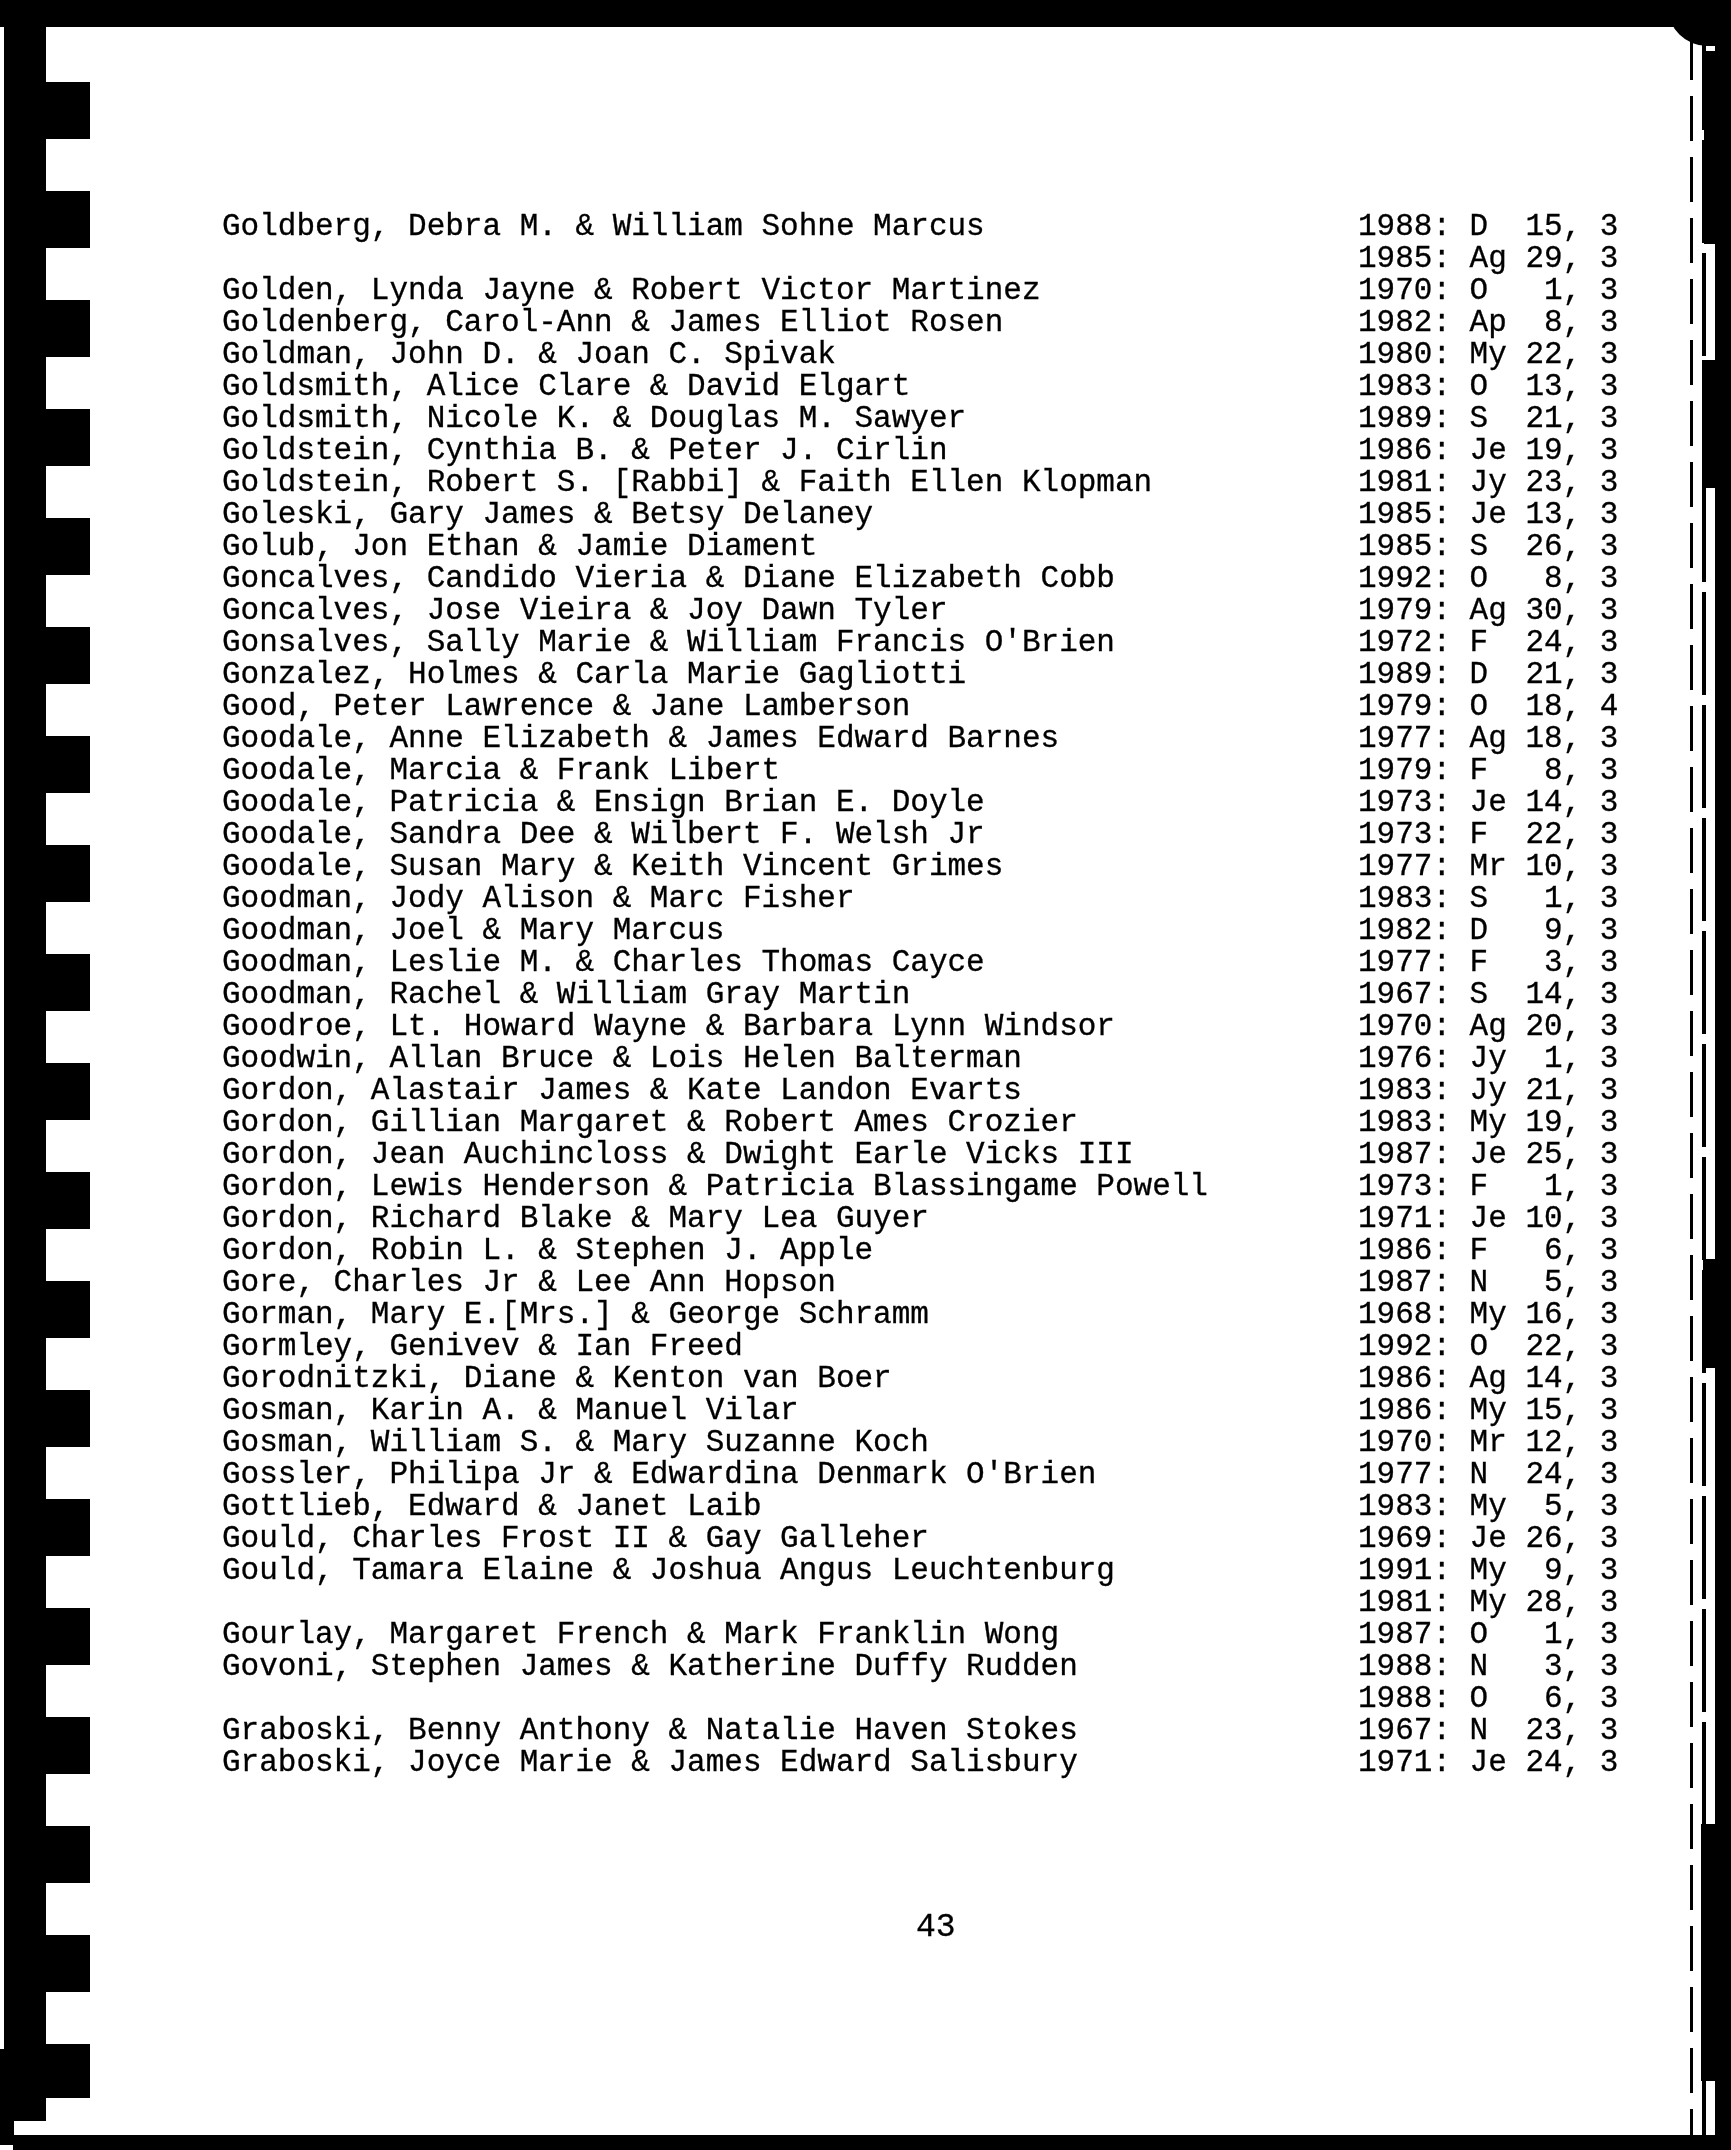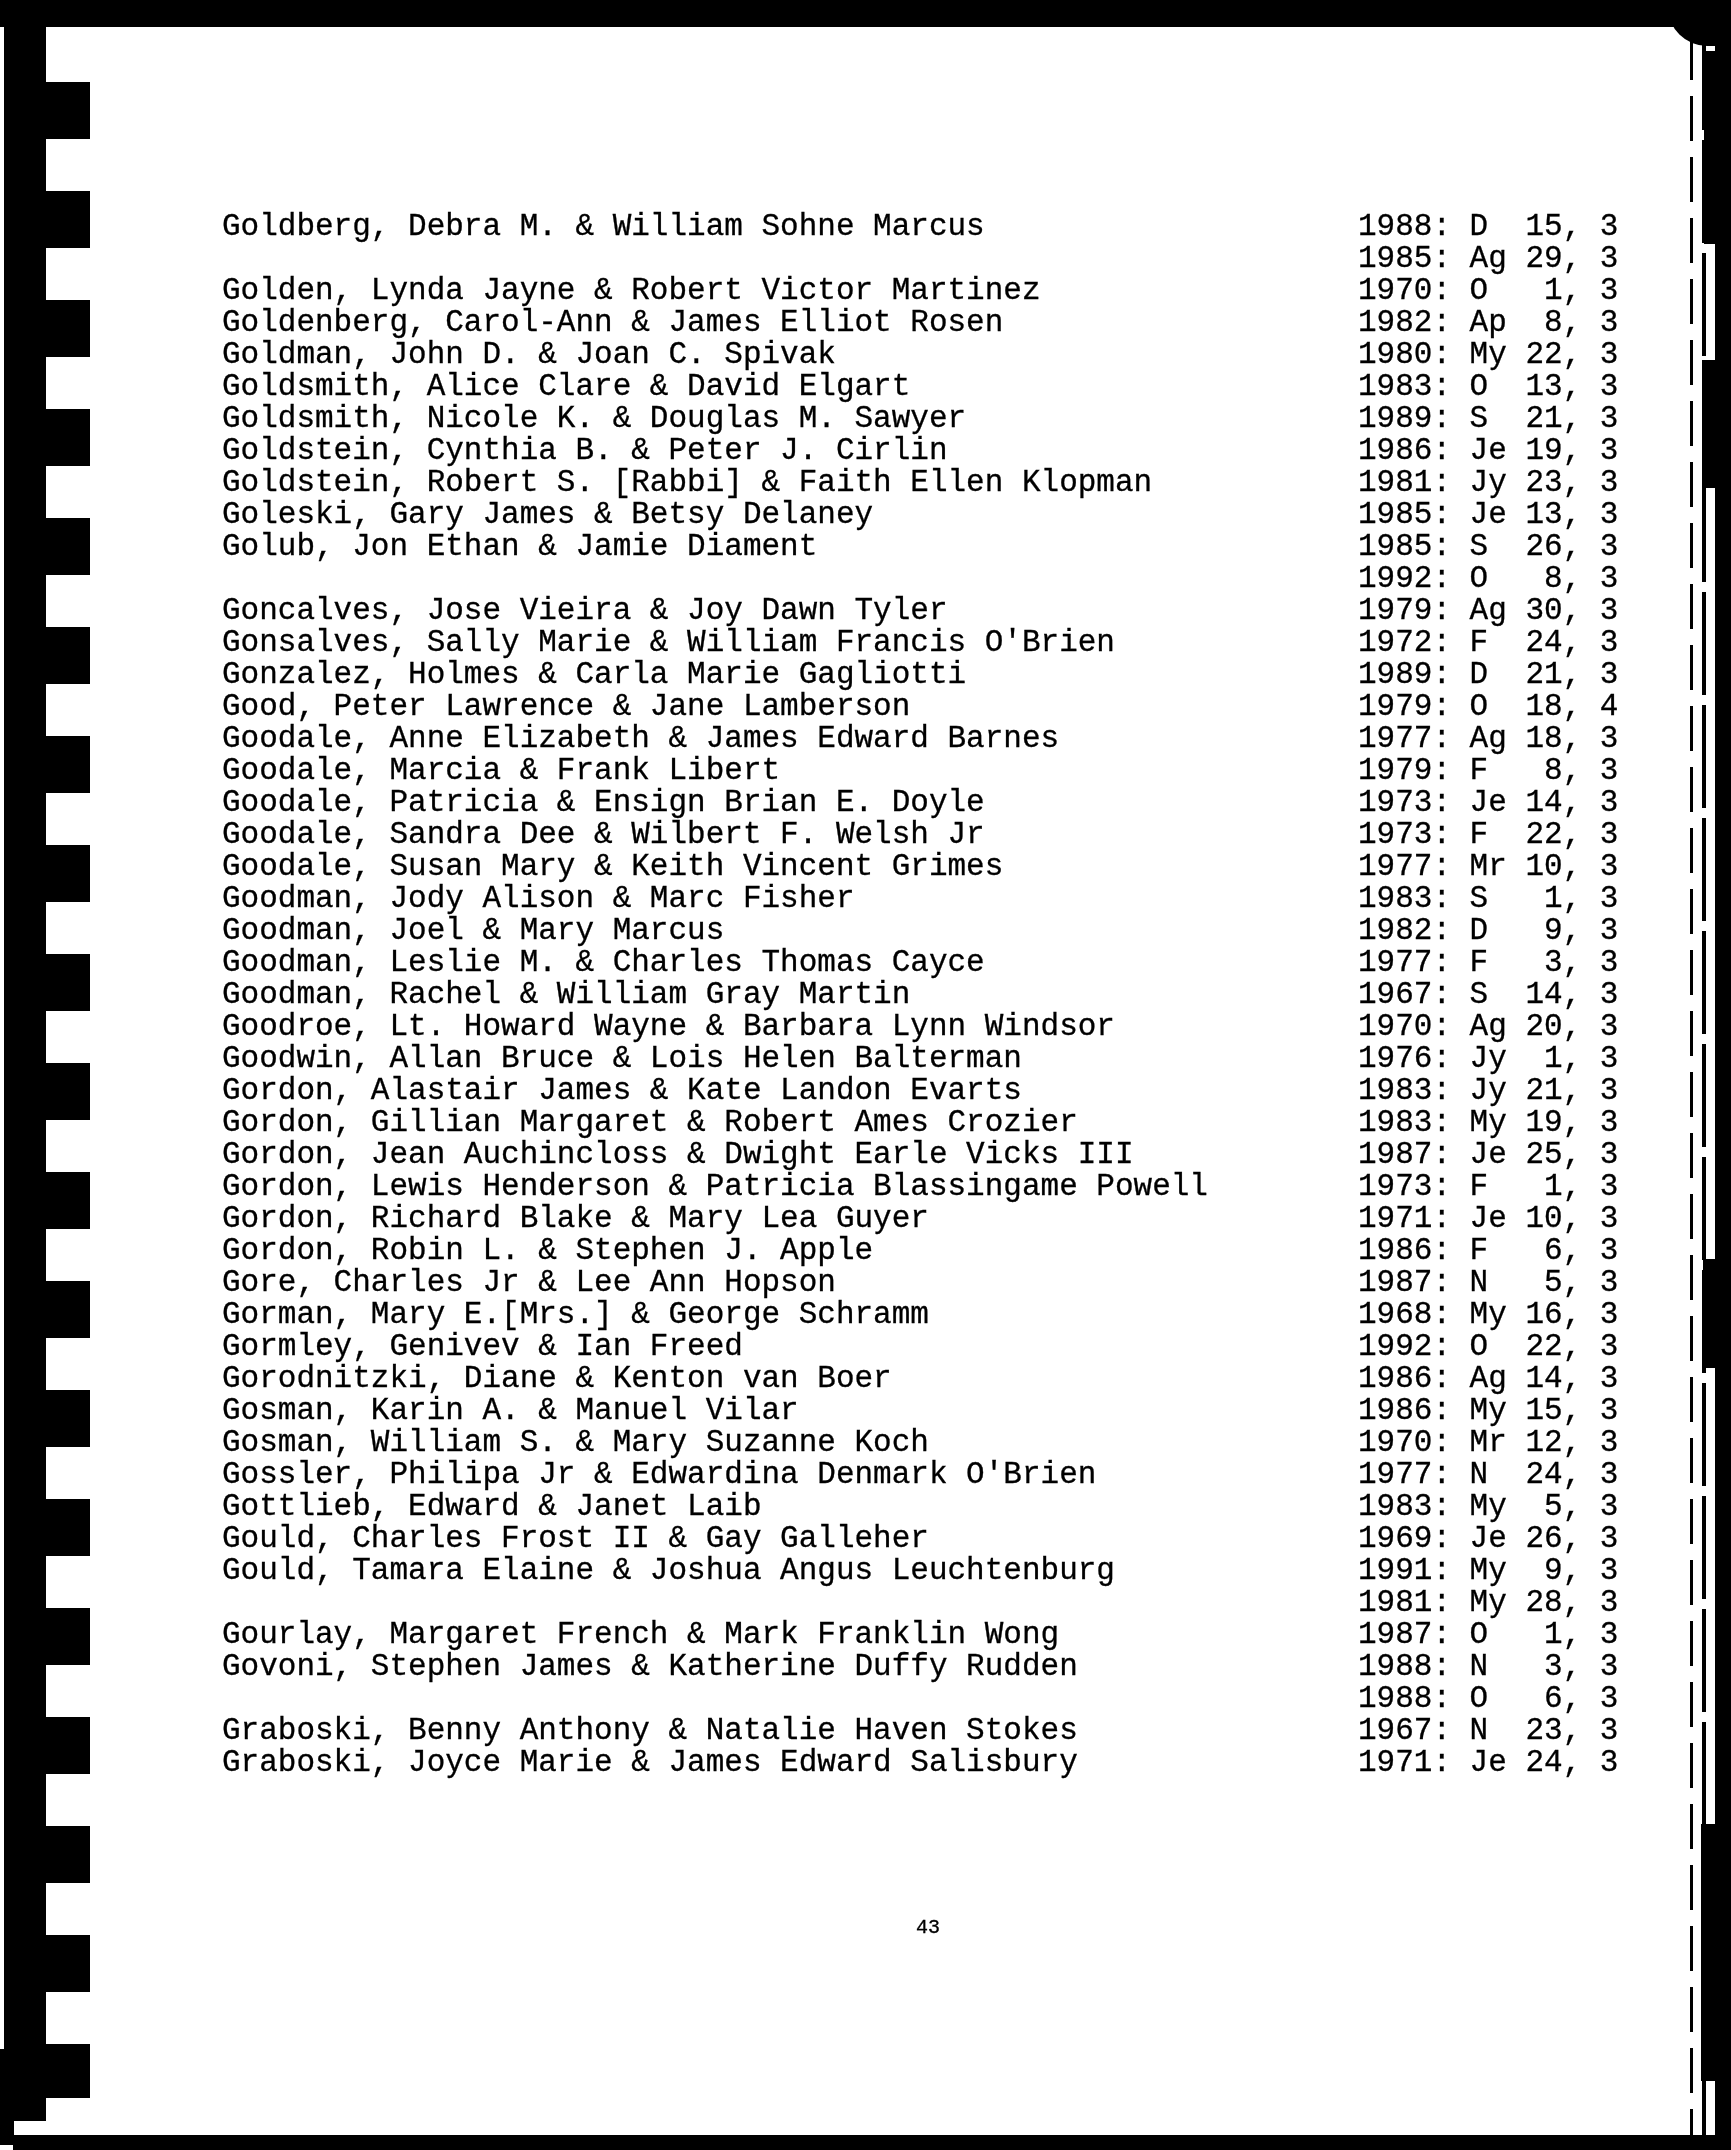--- a/index.html
+++ b/index.html
@@ -40,21 +40,21 @@
   .row{position:relative;height:32px;line-height:32px;font-size:31px;}
   .row .name{
     position:absolute;left:222px;white-space:pre;color:#000;
     -webkit-text-stroke:0.3px #000;
   }
   .row .date{
     position:absolute;left:1358px;white-space:pre;color:#000;
     -webkit-text-stroke:0.3px #000;
   }
   .page-number{
-    position:absolute;left:916px;top:1912px;font-size:20px;line-height:32px;
+    position:absolute;left:916px;top:1912px;font-size:33px;line-height:32px;
     color:#000;-webkit-text-stroke:0.3px #000;white-space:pre;
   }
 </style>
 </head>
 <body>
 
 <div class="artifact top-band"></div>
 <div class="artifact comb-bar"></div>
 <div class="artifact comb-teeth" style="background:repeating-linear-gradient(180deg,#000 0 57px,transparent 57px 109px);"></div>
 <div class="artifact left-sliver"></div>
@@ -106,20 +106,21 @@
     </div>
     <div class="row">
       <span class="name">Goleski, Gary James &amp; Betsy Delaney</span>
       <span class="date">1985: Je 13, 3</span>
     </div>
     <div class="row">
       <span class="name">Golub, Jon Ethan &amp; Jamie Diament</span>
       <span class="date">1985: S  26, 3</span>
     </div>
     <div class="row">
+      <span class="name">Goncalves, Candido Vieria &amp; Diane Elizabeth Cobb</span>
       <span class="date">1992: O   8, 3</span>
     </div>
     <div class="row">
       <span class="name">Goncalves, Jose Vieira &amp; Joy Dawn Tyler</span>
       <span class="date">1979: Ag 30, 3</span>
     </div>
     <div class="row">
       <span class="name">Gonsalves, Sally Marie &amp; William Francis O'Brien</span>
       <span class="date">1972: F  24, 3</span>
     </div>

